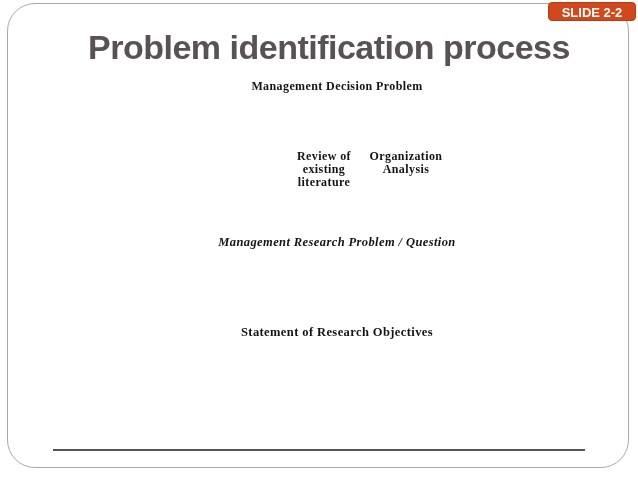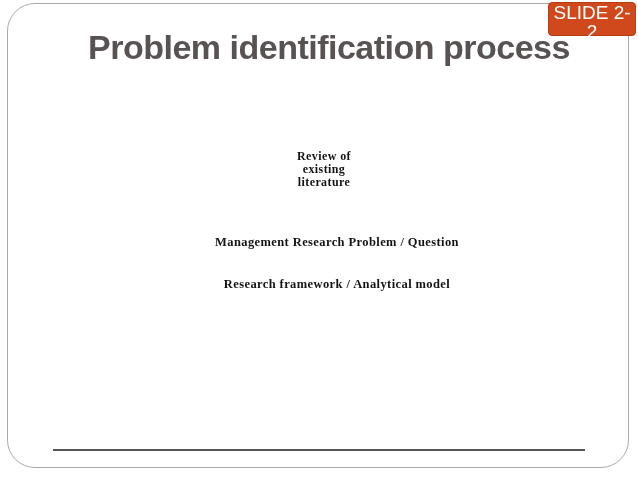--- a/index.html
+++ b/index.html
@@ -23,30 +23,31 @@
     height: 465px;
     border: 1px solid #a9a9a9;
     border-radius: 28px;
     box-sizing: border-box;
   }
   .badge {
     position: absolute;
     left: 548px;
     top: 2px;
     width: 88px;
-    height: 34px;
+    height: 19px;
     background: #d0491c;
     border: 1px solid #b53d13;
     border-radius: 4px;
     box-sizing: border-box;
     color: #ffffff;
     font-family: "Liberation Sans", sans-serif;
-    font-size: 19px;
+    font-size: 13px;
     line-height: 19px;
     text-align: center;
+    font-weight: bold;
   }
   .title {
     position: absolute;
     left: 0;
     top: 24px;
     width: 100%;
     margin: 4px;
     text-align: center;
     text-indent: 12px;
     font-family: "Liberation Sans", sans-serif;
@@ -66,21 +67,21 @@
     line-height: 13px;
     letter-spacing: 0.4px;
     white-space: pre-line;
   }
   .step { font-size: 12.5px; white-space: nowrap; }
   .top-node { left: 337px; top: 80px; white-space: nowrap; }
   .method-1 { left: 144px; top: 150px; }
   .method-2 { left: 276px; top: 150px; margin-left: 48px; }
   .method-3 { left: 406px; top: 150px; }
   .method-4 { left: 537px; top: 150px; }
-  .step-1 { left: 337px; top: 236px; }
+  .step-1 { left: 337px; top: 236px; font-style: italic; }
   .step-2 { left: 337px; top: 278px; }
   .step-3 { left: 337px; top: 326px; }
   .step-4 { left: 337px; top: 374px; }
   .divider {
     position: absolute;
     left: 53px;
     top: 449px;
     width: 532px;
     height: 2px;
     background: #565656;
@@ -90,29 +91,32 @@
 <body>
 
 <div class="slide">
 
   <div class="slide-border"></div>
 
   <div class="badge">SLIDE 2-2</div>
 
   <h1 class="title">Problem identification process</h1>
 
+  <div class="node top-node">Management Decision Problem</div>
 
 
   <div class="node method-2">Review of
 existing
 literature</div>
 
+  <div class="node method-3">Organization
+Analysis</div>
 
 
   <div class="node step step-1">Management Research Problem / Question</div>
 
-  <div class="node step step-2">Research framework / Analytical model</div>
 
+  <div class="node step step-3">Statement of Research Objectives</div>
 
 
   <div class="divider"></div>
 
 </div>
 
 </body></html>

